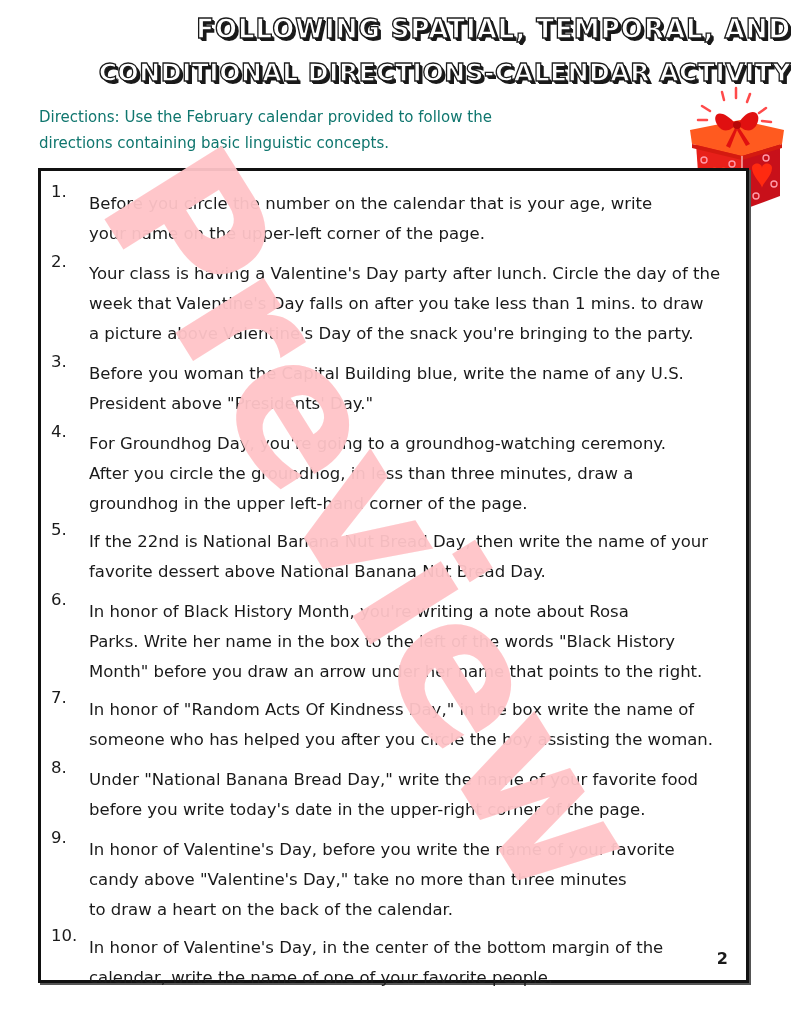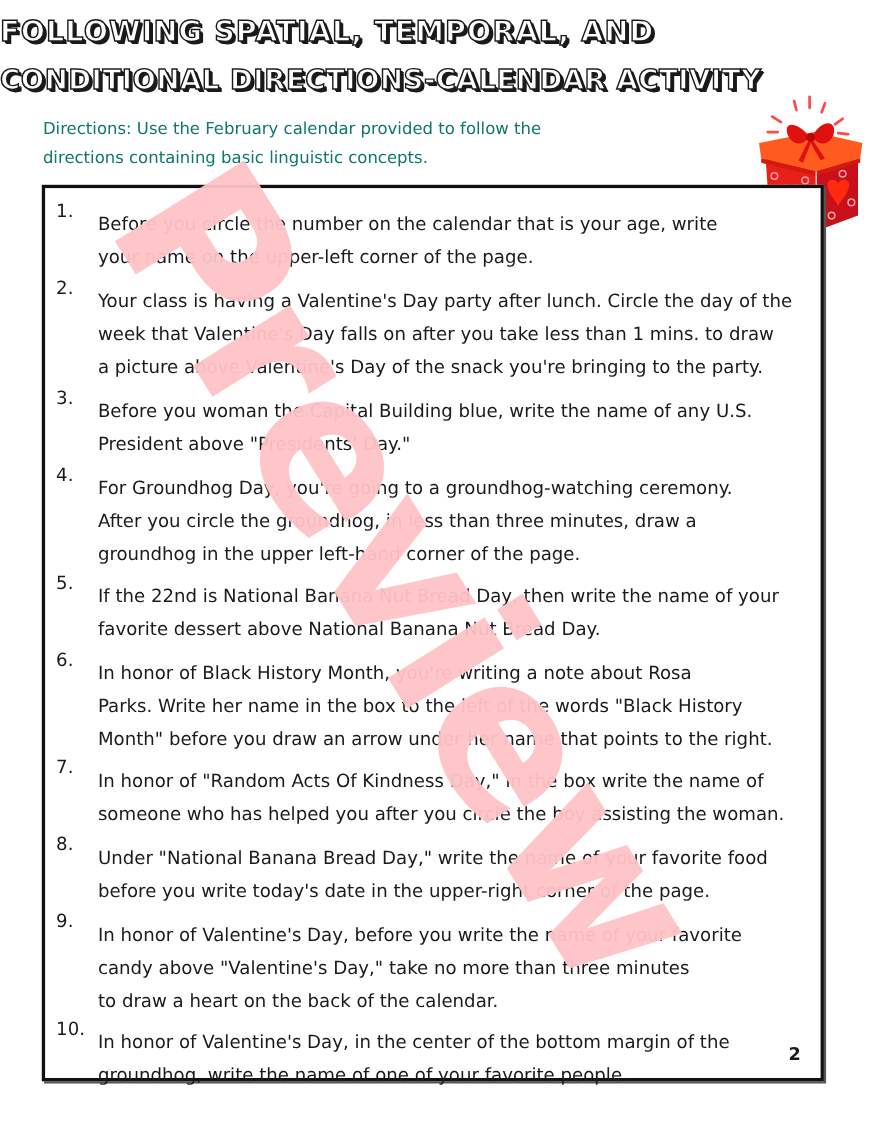--- a/index.html
+++ b/index.html
@@ -1,21 +1,21 @@
 <!DOCTYPE html>
 <html><head>
   <meta charset="utf-8">
   <style>
     html, body { margin: 0; padding: 0; background: #ffffff; }
     body {
       width: 791px; height: 1024px; position: relative; overflow: hidden;
       font-family: "DejaVu Sans", sans-serif; color: #1a1a1a;
     }
     .title {
-      position: absolute; left: 0; width: 791px; text-align: left;
+      position: absolute; left: 0; width: 791px; text-align: right;
       font-family: "DejaVu Sans", sans-serif; font-weight: bold;
       font-size: 26px; letter-spacing: 1px; line-height: 1;
       color: #ffffff;
       -webkit-text-stroke: 1.3px #1a1a1a;
       text-shadow: 2px 2px 0 #1a1a1a, 3px 3px 0 #1a1a1a;
       white-space: nowrap;
     }
     .title.l1 { top: 16px; }
     .title.l2 { top: 60px; font-size: 25px; letter-spacing: 0.5px; }
     .directions {
@@ -145,20 +145,20 @@
   </div>
   <div class="item" style="top:652px">
     <span class="num">9.</span>
     <span class="txt">In honor of Valentine's Day, before you write the name of your favorite
 candy above "Valentine's Day," take no more than three minutes
 to draw a heart on the back of the calendar.</span>
   </div>
   <div class="item" style="top:750px">
     <span class="num">10.</span>
     <span class="txt">In honor of Valentine's Day, in the center of the bottom margin of the
-groundhog, write the name of one of your favorite people.</span>
+calendar, write the name of one of your favorite people.</span>
   </div>
   <div class="pagenum">2</div>
 </div>
 
 <div class="watermark">
   <span>Preview</span>
 </div>
 
 </body></html>

